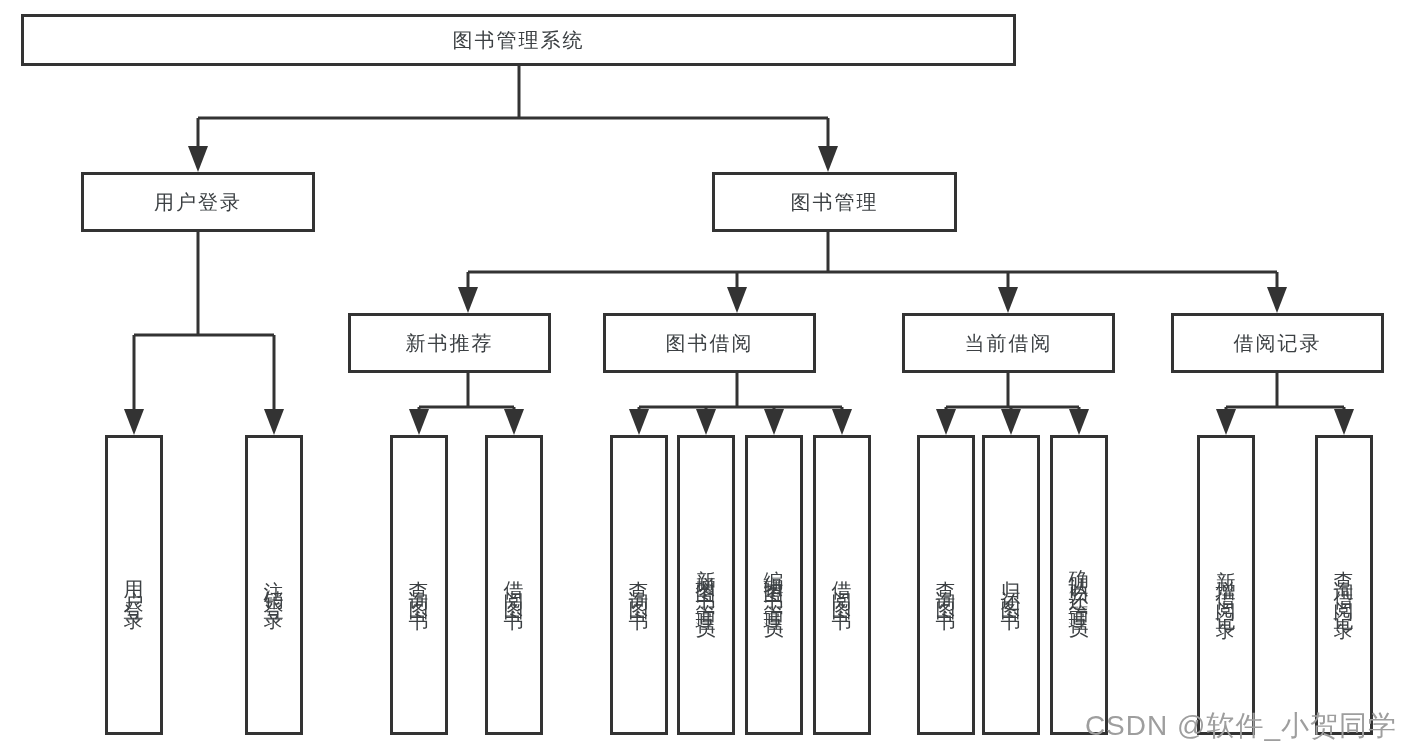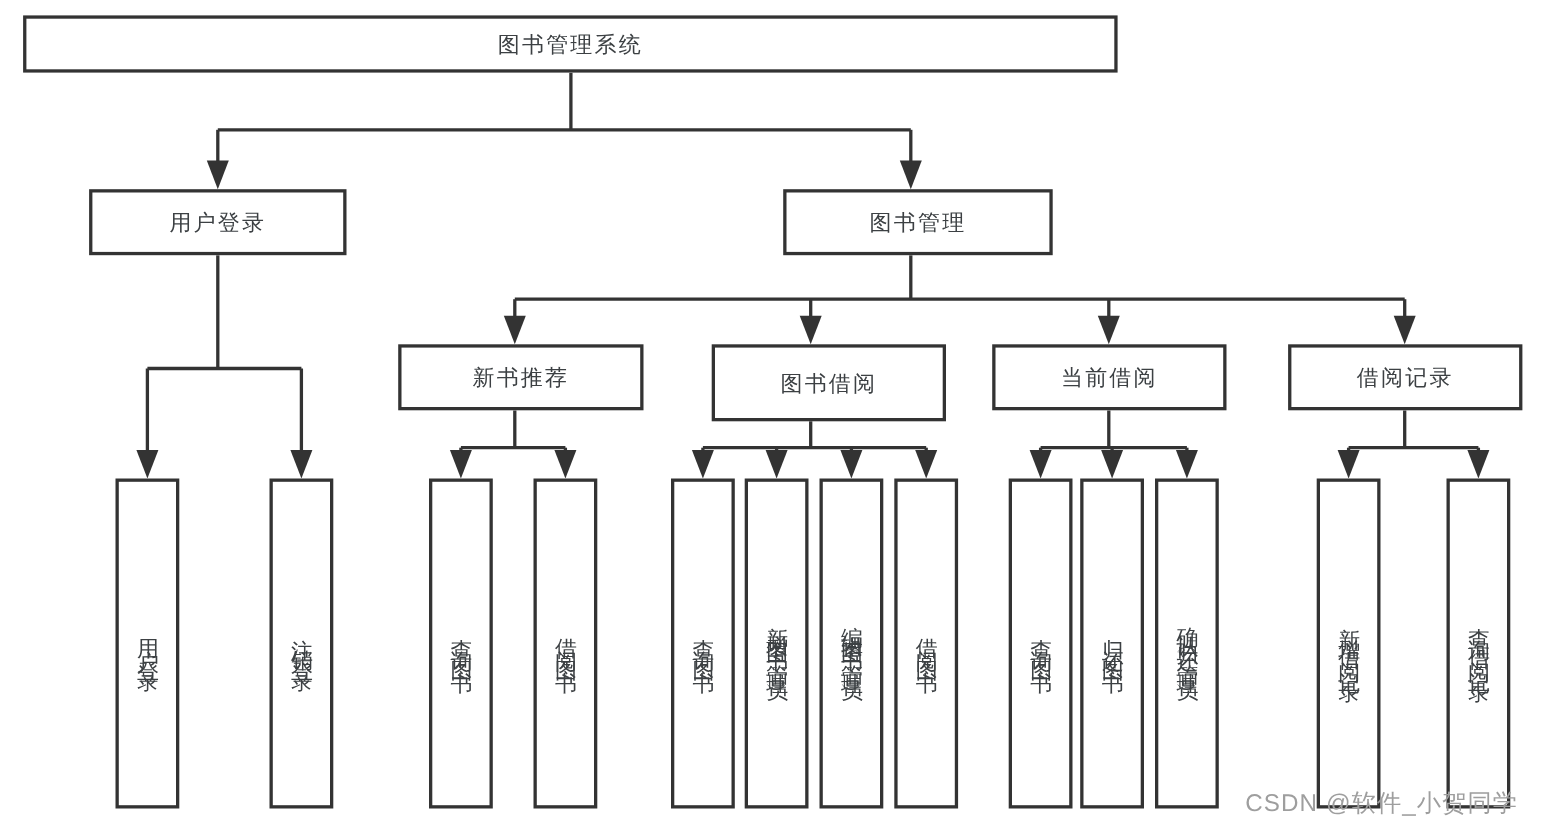--- a/index.html
+++ b/index.html
@@ -48,24 +48,24 @@
     text-orientation: mixed;
     font-size: 20px;
     letter-spacing: 10px;
     line-height: 1;
   }
   .v-node.tight {
     letter-spacing: 7px;
   }
   .watermark {
     position: absolute;
-    right: 25px;
+    right: 8px;
     bottom: 2px;
     color: var(--watermark);
-    font-size: 22px;
+    font-size: 28px;
     letter-spacing: 1px;
     white-space: nowrap;
   }
 </style>
 </head>
 <body>
 
 <div class="canvas">
 
   <svg class="connectors" viewBox="0 0 1405 747">
@@ -142,22 +142,22 @@
       <line x1="1344" y1="407" x2="1344" y2="423"></line>
       <polygon points="1334,409 1354,409 1344,435"></polygon>
     </g>
   </svg>
 
   <div class="node h-node" style="left:21px;top:14px;width:995px;height:52px">图书管理系统</div>
 
   <div class="node h-node" style="left:81px;top:172px;width:234px;height:60px">用户登录</div>
   <div class="node h-node" style="left:712px;top:172px;width:245px;height:60px">图书管理</div>
 
-  <div class="node h-node" style="left:362px;top:313px;width:223px;height:60px">新书推荐</div>
-  <div class="node h-node" style="left:647px;top:313px;width:213px;height:70px">图书借阅</div>
+  <div class="node h-node" style="left:348px;top:313px;width:203px;height:60px">新书推荐</div>
+  <div class="node h-node" style="left:603px;top:313px;width:213px;height:60px">图书借阅</div>
   <div class="node h-node" style="left:1171px;top:313px;width:213px;height:60px">借阅记录</div>
   <div class="node h-node" style="left:902px;top:313px;width:213px;height:60px">当前借阅</div>
 
   <div class="node v-node" style="left:105px;top:435px;width:58px;height:300px">用户登录</div>
   <div class="node v-node" style="left:245px;top:435px;width:58px;height:300px">注销登录</div>
 
   <div class="node v-node" style="left:390px;top:435px;width:58px;height:300px">查询图书</div>
   <div class="node v-node" style="left:485px;top:435px;width:58px;height:300px">借阅图书</div>
 
   <div class="node v-node" style="left:610px;top:435px;width:58px;height:300px">查询图书</div>

